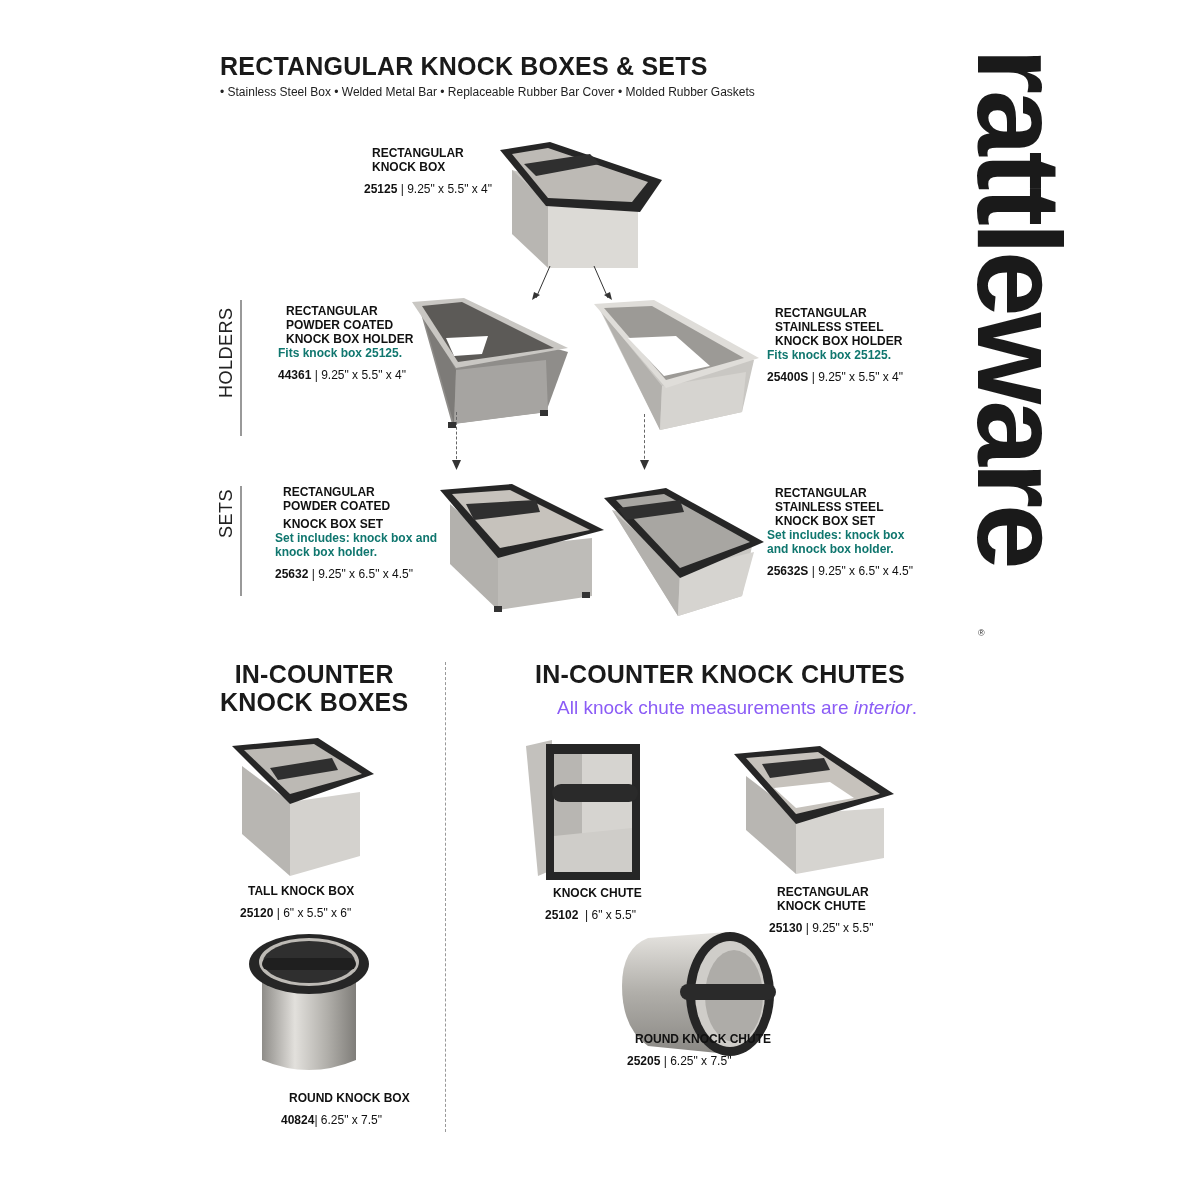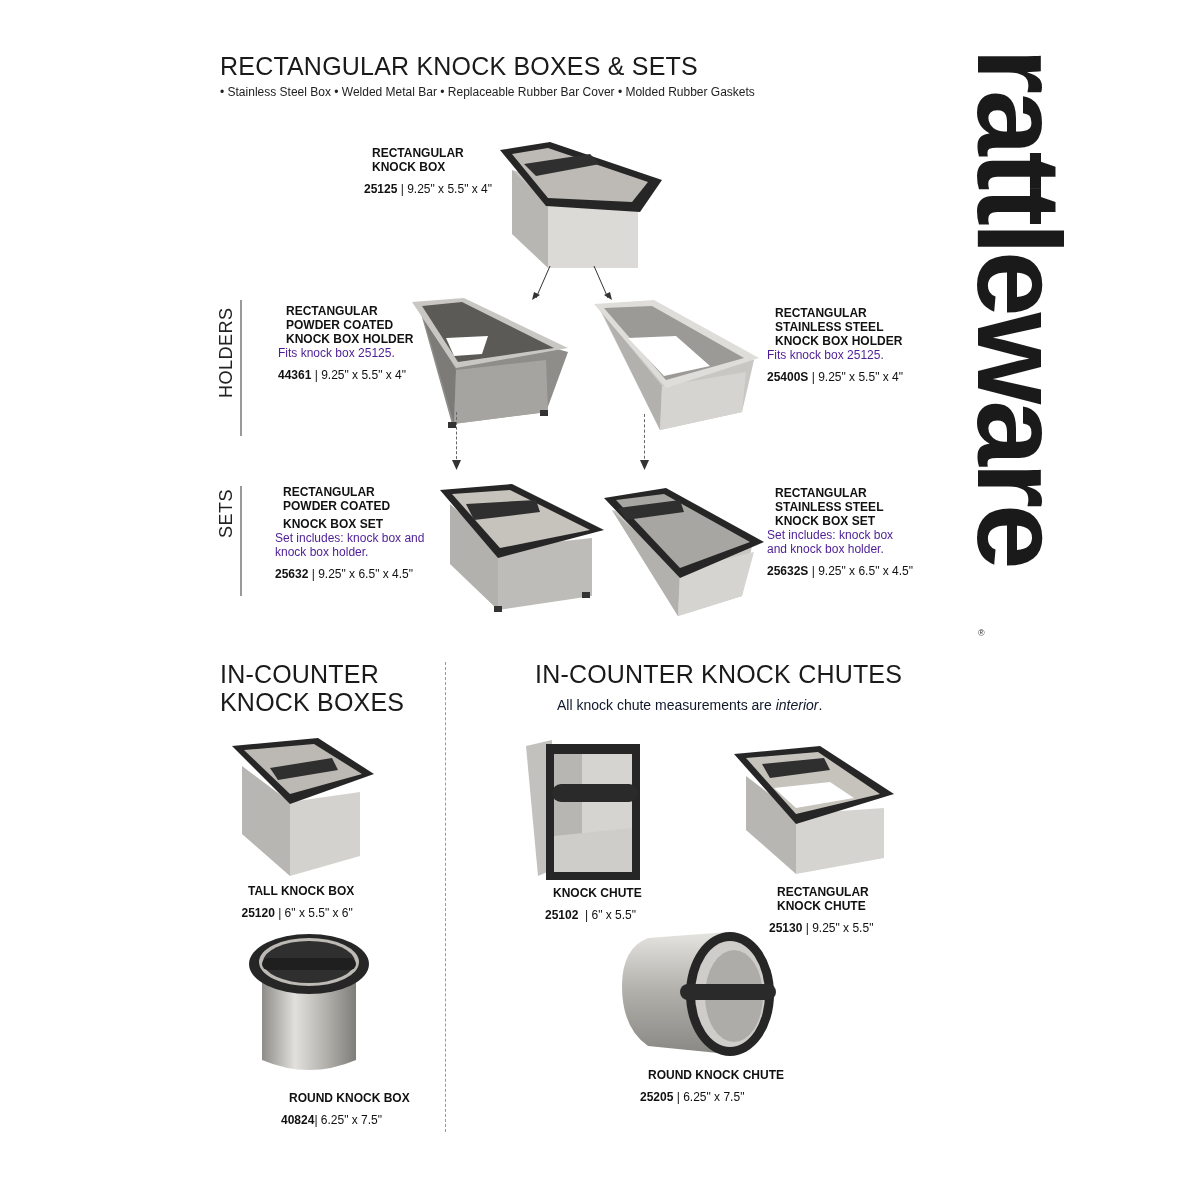--- a/index.html
+++ b/index.html
@@ -1,29 +1,29 @@
 <!DOCTYPE html>
 <html><head>
 <meta charset="utf-8">
 <style>
   html,body{margin:0;padding:0;background:#fff;}
   body{width:1200px;height:1200px;position:relative;overflow:hidden;font-family:"Liberation Sans",sans-serif;color:#1a1a1a;}
   .abs{position:absolute;}
-  .h1{font-size:25px;font-weight:400;letter-spacing:0.2px;color:#1a1a1a;line-height:28px;}
+  .h1{font-size:25px;font-weight:700;letter-spacing:0.2px;color:#1a1a1a;line-height:28px;text-align:center;}
   .bullets{font-size:12px;line-height:21px;color:#222;}
   .pt{font-size:12px;font-weight:700;line-height:14px;color:#111;padding-left:8px;}
-  .pd{font-size:12px;font-weight:400;line-height:14px;color:#4c1d95;}
+  .pd{font-size:12px;font-weight:700;line-height:14px;color:#0f766e;}
   .ps{font-size:12px;line-height:14px;color:#111;margin-top:8px;}
   .ps b{font-weight:700;}
   .vlabel{font-size:18px;font-weight:400;color:#222;transform:rotate(-90deg);transform-origin:left top;white-space:nowrap;letter-spacing:0.5px;}
   .vline{width:2px;background:#999;}
   .logo{font-family:"Liberation Sans",sans-serif;font-weight:700;font-size:118px;color:#1a1a1a;transform:rotate(90deg);transform-origin:left top;white-space:nowrap;letter-spacing:-4px;line-height:1;}
   .reg{font-size:9px;color:#333;}
   .dash-v{border-left:1px dashed #666;}
-  .note{font-size:14px;color:#0f172a;}
+  .note{font-size:19px;color:#8b5cf6;}
   .note i{font-style:italic;}
   svg{display:block;}
 </style>
 </head>
 <body>
 
 <div class="abs logo" style="left:1078px;top:48px;">rattleware</div>
 <div class="abs reg" style="left:978px;top:628px;">®</div>
 
 <div class="abs h1" style="left:220px;top:52px;">RECTANGULAR KNOCK BOXES &amp; SETS</div>
@@ -142,21 +142,21 @@
 </div>
 <div class="abs dash-v" style="left:445px;top:662px;height:470px;border-left-color:#999;"></div>
 
 <svg class="abs" style="left:228px;top:738px;" width="150" height="140" viewBox="0 0 150 140">
   <polygon points="14,28 62,64 62,138 14,96" fill="#b8b6b2"></polygon>
   <polygon points="62,64 132,54 132,118 62,138" fill="#d4d2ce"></polygon>
   <polygon points="4,8 90,0 146,36 62,66" fill="#262626"></polygon>
   <polygon points="16,12 86,6 134,36 62,56" fill="#bcb9b4"></polygon>
   <polygon points="42,30 104,20 110,32 50,42" fill="#2f2f2f"></polygon>
 </svg>
-<div class="abs" style="left:240px;top:884px;text-align:center;">
+<div class="abs" style="left:240px;top:884px;">
   <div class="pt">TALL KNOCK BOX</div>
   <div class="ps"><b>25120</b><span> | 6" x 5.5" x 6"</span></div>
 </div>
 
 <svg class="abs" style="left:244px;top:930px;" width="130" height="150" viewBox="0 0 130 150">
   <defs>
     <linearGradient id="cyl1" x1="0" x2="1" y1="0" y2="0">
       <stop offset="0" stop-color="#8e8c88"></stop>
         <stop offset="0.35" stop-color="#e2e0dc"></stop>
         <stop offset="0.7" stop-color="#b0aea9"></stop>
@@ -213,16 +213,16 @@
         <stop offset="0.5" stop-color="#b0aea9"></stop>
         <stop offset="1" stop-color="#8a8884"></stop>
     </linearGradient>
   </defs>
   <path d="M30,10 Q4,20 4,58 Q4,100 30,118 L110,126 L110,4 Z" fill="url(#cyl2)"></path>
   <ellipse cx="112" cy="66" rx="44" ry="62" fill="#262626"></ellipse>
   <ellipse cx="112" cy="66" rx="35" ry="53" fill="#cfcdc9"></ellipse>
   <ellipse cx="116" cy="68" rx="29" ry="46" fill="#aeaca8"></ellipse>
   <rect x="62" y="56" width="96" height="16" rx="8" fill="#2a2a2a"></rect>
 </svg>
-<div class="abs" style="left:627px;top:1068px;margin-left:13px;">
+<div class="abs" style="left:627px;top:1032px;">
   <div class="pt">ROUND KNOCK CHUTE</div>
   <div class="ps"><b>25205</b><span> | 6.25" x 7.5"</span></div>
 </div>
 
 </body></html>

